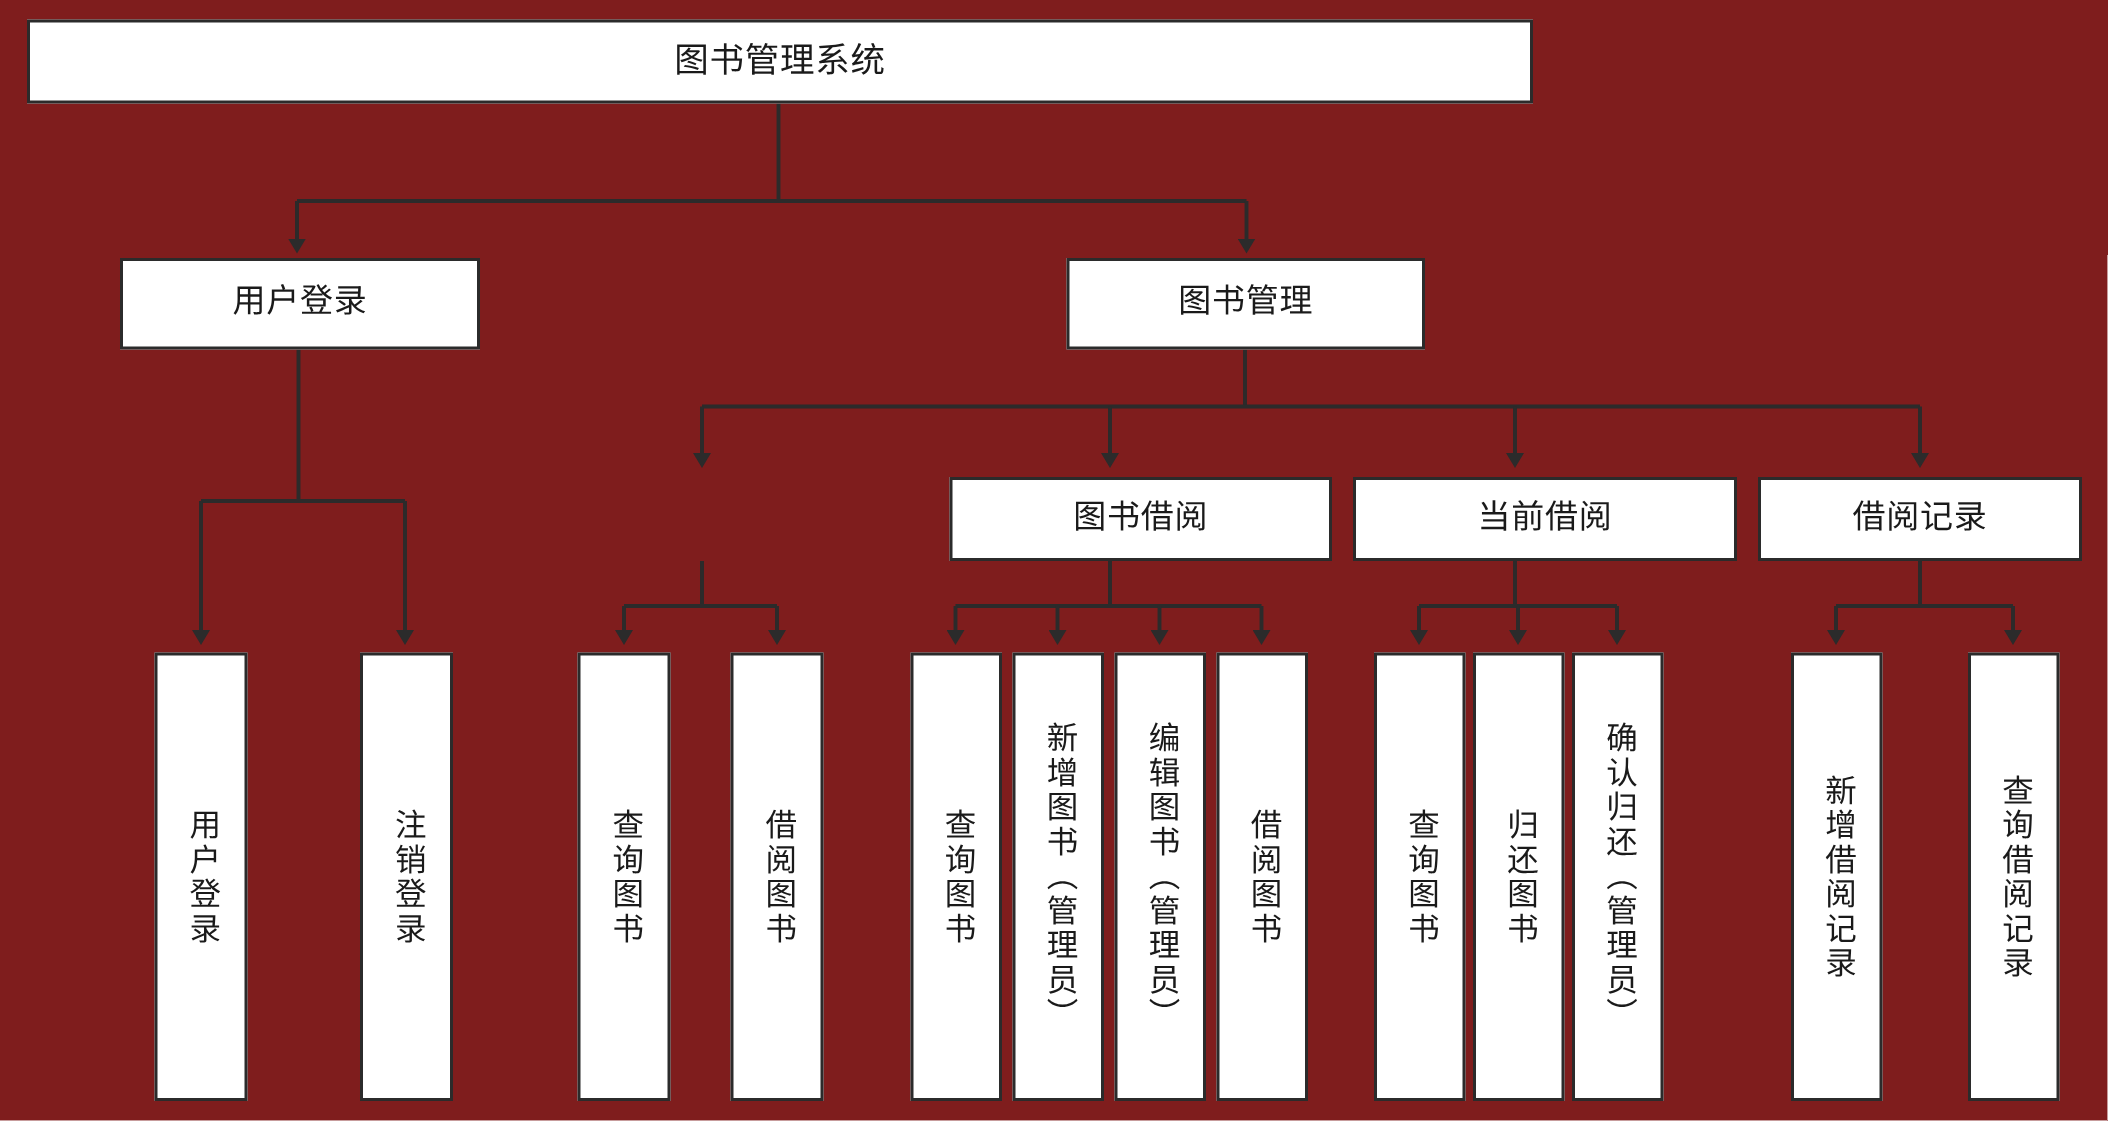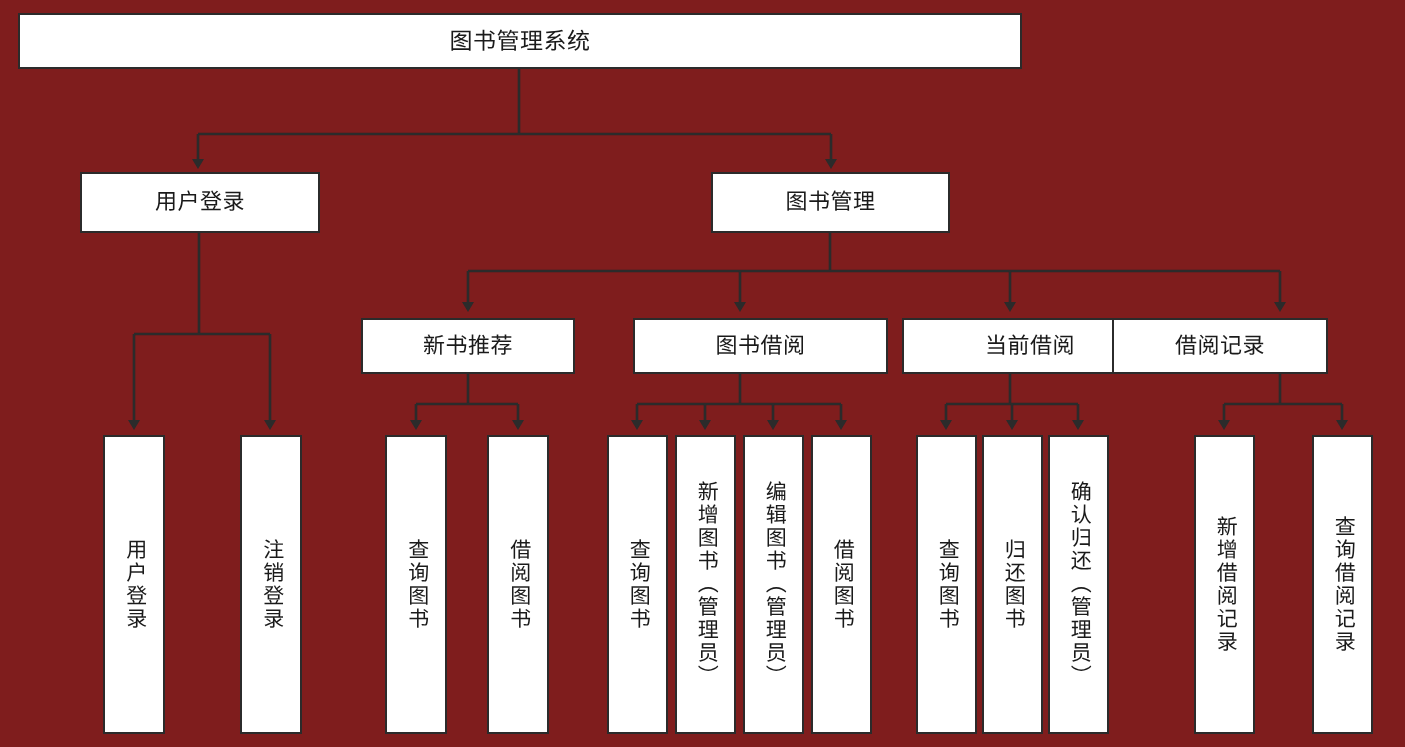--- a/index.html
+++ b/index.html
@@ -128,30 +128,27 @@
     <span>图书管理系统</span>
   </div>
 
   <div class="node horiz" style="left:80px; top:172px; width:240px; height:61px;">
     <span>用户登录</span>
   </div>
   <div class="node horiz" style="left:711px; top:172px; width:239px; height:61px;">
     <span>图书管理</span>
   </div>
 
-  <div class="node horiz" style="left:361px; top:318px; width:214px; height:56px;">
-    <span>新书推荐</span>
-  </div>
   <div class="node horiz" style="left:633px; top:318px; width:255px; height:56px;">
     <span>图书借阅</span>
   </div>
   <div class="node horiz" style="left:902px; top:318px; width:256px; height:56px;align-items:center;">
     <span>当前借阅</span>
   </div>
-  <div class="node horiz" style="left:1112px; top:318px; width:216px; height:56px;">
+  <div class="node horiz" style="left:1172px; top:318px; width:216px; height:56px;">
     <span>借阅记录</span>
   </div>
 
   <div class="node leaf" style="left:103px; top:435px; width:62px; height:299px;">
     <span class="vtext">用户登录</span>
   </div>
   <div class="node leaf" style="left:240px; top:435px; width:62px; height:299px;">
     <span class="vtext">注销登录</span>
   </div>
 

